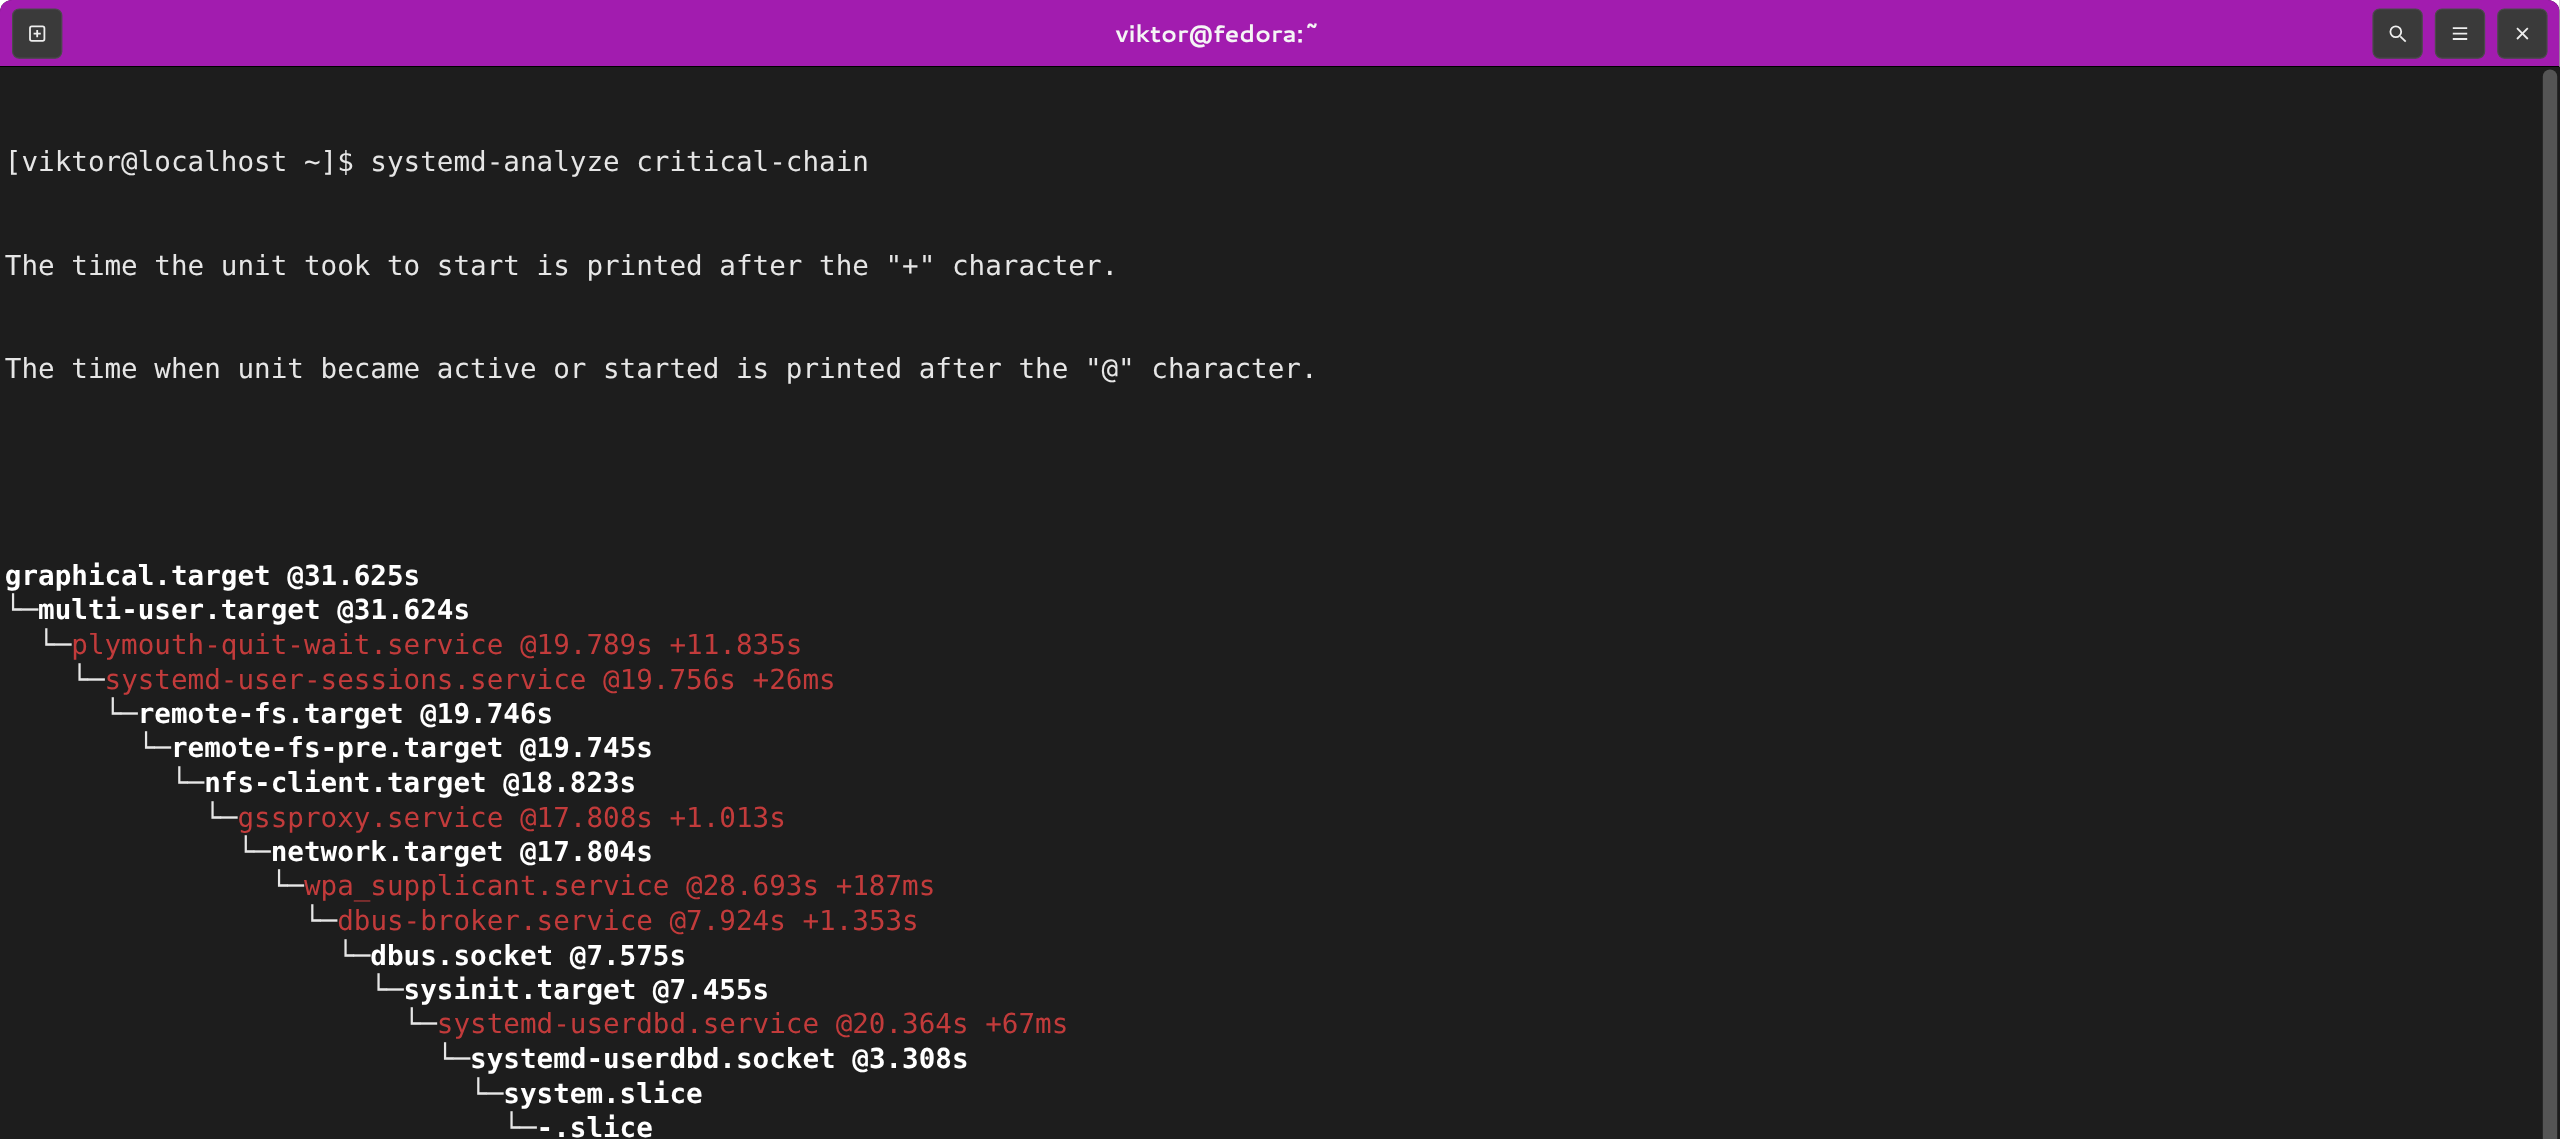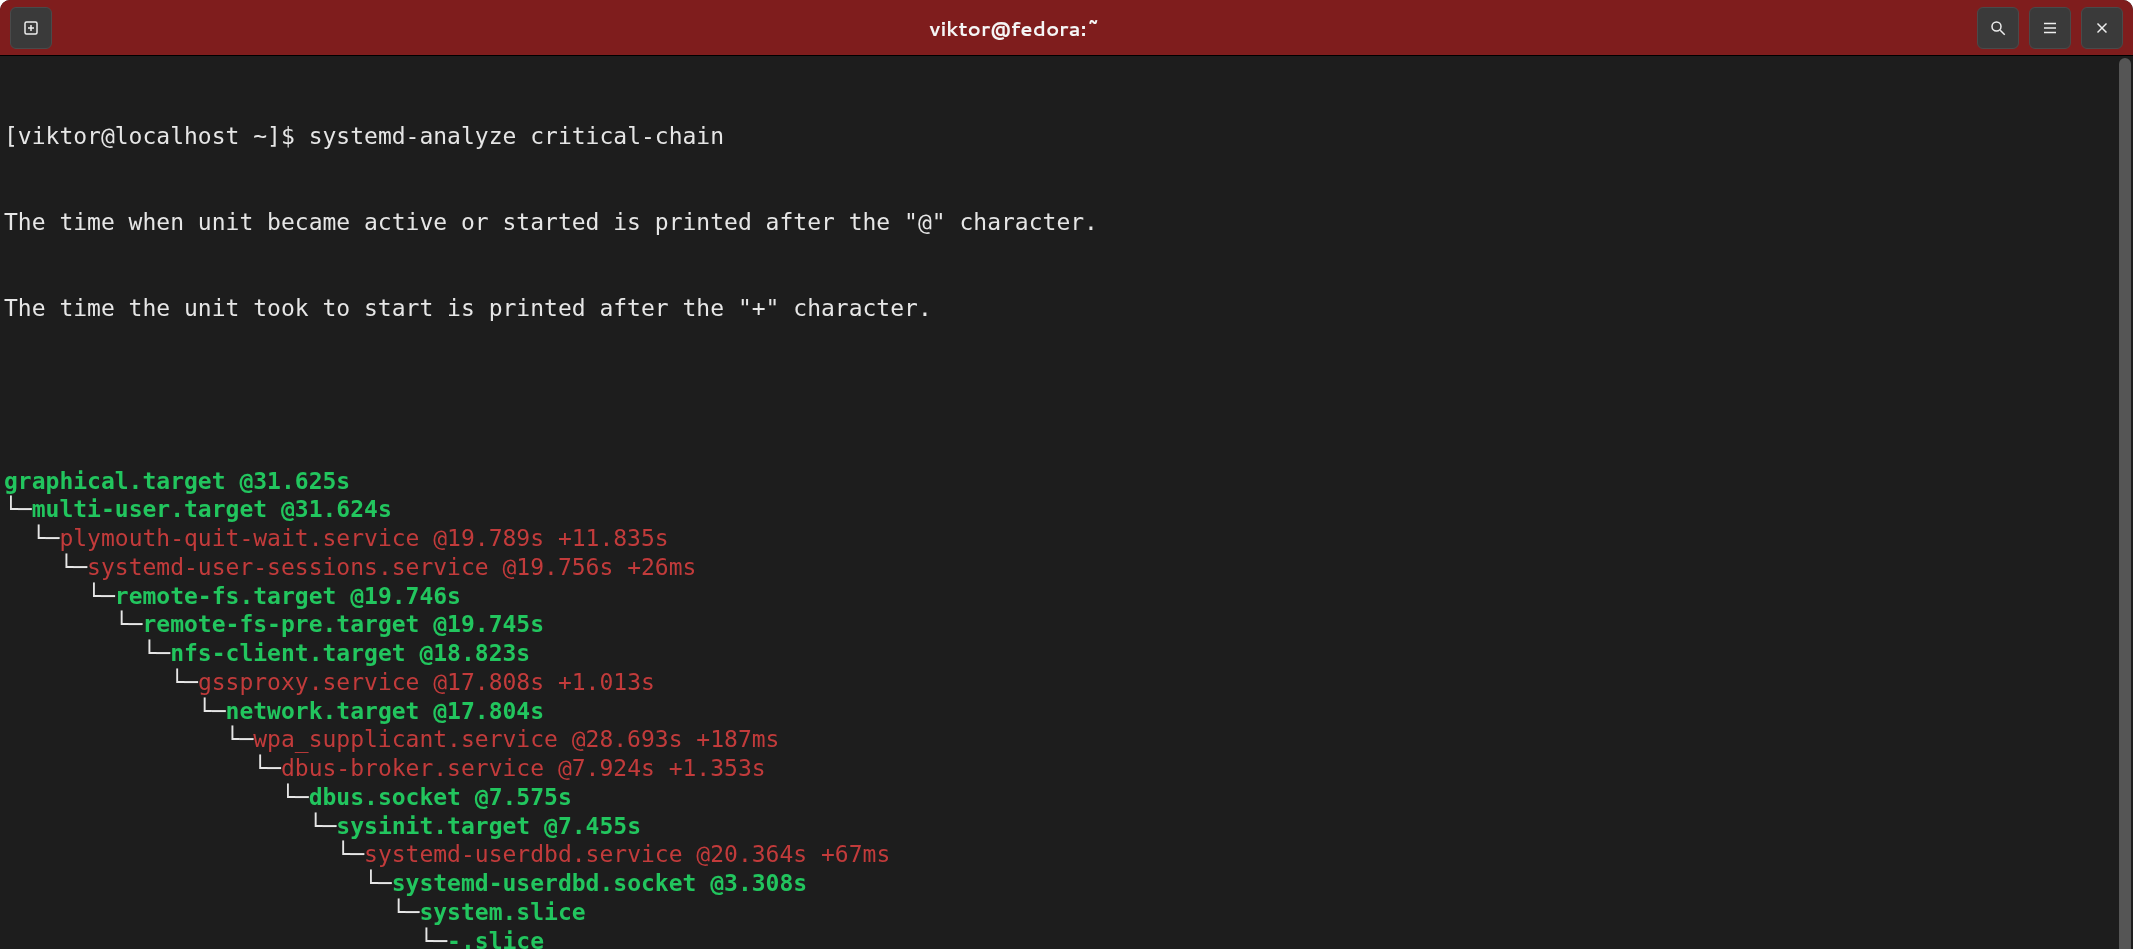--- a/index.html
+++ b/index.html
@@ -7,21 +7,21 @@
   .window {
     width: 100%;
     background: #1d1d1d;
     border-radius: 10px;
     overflow: hidden;
     font-family: "DejaVu Sans Mono","Liberation Mono","Courier New",monospace;
     color: #e6e6e6;
   }
   .titlebar {
     height: 56px;
-    background: #7f1d1d;
+    background: #a21caf;
     display: flex;
     align-items: center;
     justify-content: center;
     padding: 0 10px;
     border-bottom: 1px solid #000;
   }
   .tb-left, .tb-right { display: flex; align-items: center; gap: 10px; }
   .tb-center {
     flex: 1;
     text-align: center;
@@ -45,21 +45,21 @@
     font-size: 23px;
     line-height: 1.25;
     white-space: pre;
     overflow-x: auto;
     background: #1d1d1d;
     position: relative;
   }
   .line { white-space: pre; }
   .prompt { color: #e6e6e6; font-weight: 400; }
   .cmd { color: #e5e5e5; }
-  .fg-white { color: #22c55e; font-weight: 700;}
+  .fg-white { color: #ffffff; font-weight: 700;}
   .fg-red { color: #c23b3b; font-weight: 400; }
   .indent { color: #e6e6e6; }
   @keyframes blink { 50% { opacity: 0; } }
   .scrollbar {
     position: absolute;
     top: 0; right: 2px; bottom: 0;
     width: 12px;
   }
   .scroll-thumb {
     position: absolute;
@@ -103,22 +103,22 @@
         <svg viewBox="0 0 24 24">
           <line x1="6" y1="6" x2="18" y2="18"></line>
           <line x1="18" y1="6" x2="6" y2="18"></line>
         </svg>
       </div>
     </div>
   </div>
 
   <div class="terminal">
     <div class="line"><span class="prompt">[viktor@localhost ~]$ </span><span class="cmd">systemd-analyze critical-chain</span></div>
+    <div class="line">The time the unit took to start is printed after the "+" character.</div>
     <div class="line">The time when unit became active or started is printed after the "@" character.</div>
-    <div class="line">The time the unit took to start is printed after the "+" character.</div>
     <div class="line">&nbsp;</div>
     <div id="tree-container"><div class="line"><span class="indent"></span><span class="fg-white">graphical.target @31.625s</span></div><div class="line"><span class="indent">└─</span><span class="fg-white">multi-user.target @31.624s</span></div><div class="line"><span class="indent">  └─</span><span class="fg-red">plymouth-quit-wait.service @19.789s +11.835s</span></div><div class="line"><span class="indent">    └─</span><span class="fg-red">systemd-user-sessions.service @19.756s +26ms</span></div><div class="line"><span class="indent">      └─</span><span class="fg-white">remote-fs.target @19.746s</span></div><div class="line"><span class="indent">        └─</span><span class="fg-white">remote-fs-pre.target @19.745s</span></div><div class="line"><span class="indent">          └─</span><span class="fg-white">nfs-client.target @18.823s</span></div><div class="line"><span class="indent">            └─</span><span class="fg-red">gssproxy.service @17.808s +1.013s</span></div><div class="line"><span class="indent">              └─</span><span class="fg-white">network.target @17.804s</span></div><div class="line"><span class="indent">                └─</span><span class="fg-red">wpa_supplicant.service @28.693s +187ms</span></div><div class="line"><span class="indent">                  └─</span><span class="fg-red">dbus-broker.service @7.924s +1.353s</span></div><div class="line"><span class="indent">                    └─</span><span class="fg-white">dbus.socket @7.575s</span></div><div class="line"><span class="indent">                      └─</span><span class="fg-white">sysinit.target @7.455s</span></div><div class="line"><span class="indent">                        └─</span><span class="fg-red">systemd-userdbd.service @20.364s +67ms</span></div><div class="line"><span class="indent">                          └─</span><span class="fg-white">systemd-userdbd.socket @3.308s</span></div><div class="line"><span class="indent">                            └─</span><span class="fg-white">system.slice</span></div><div class="line"><span class="indent">                              └─</span><span class="fg-white">-.slice</span></div></div>
     
 
     <div class="scrollbar">
       <div class="scroll-thumb"></div>
     </div>
   </div>
 </div>
 

